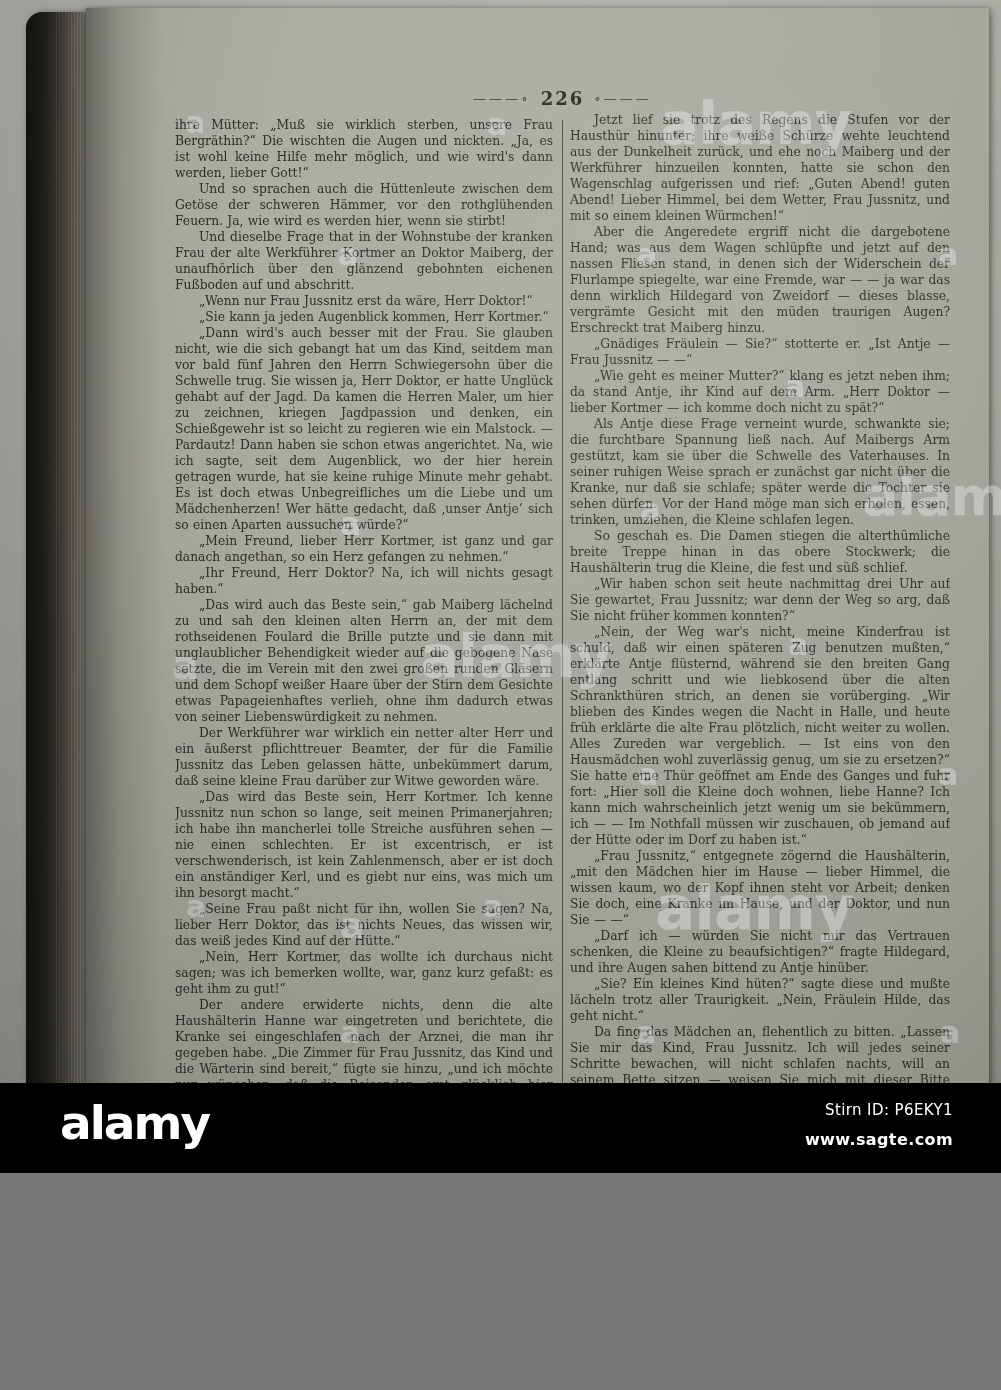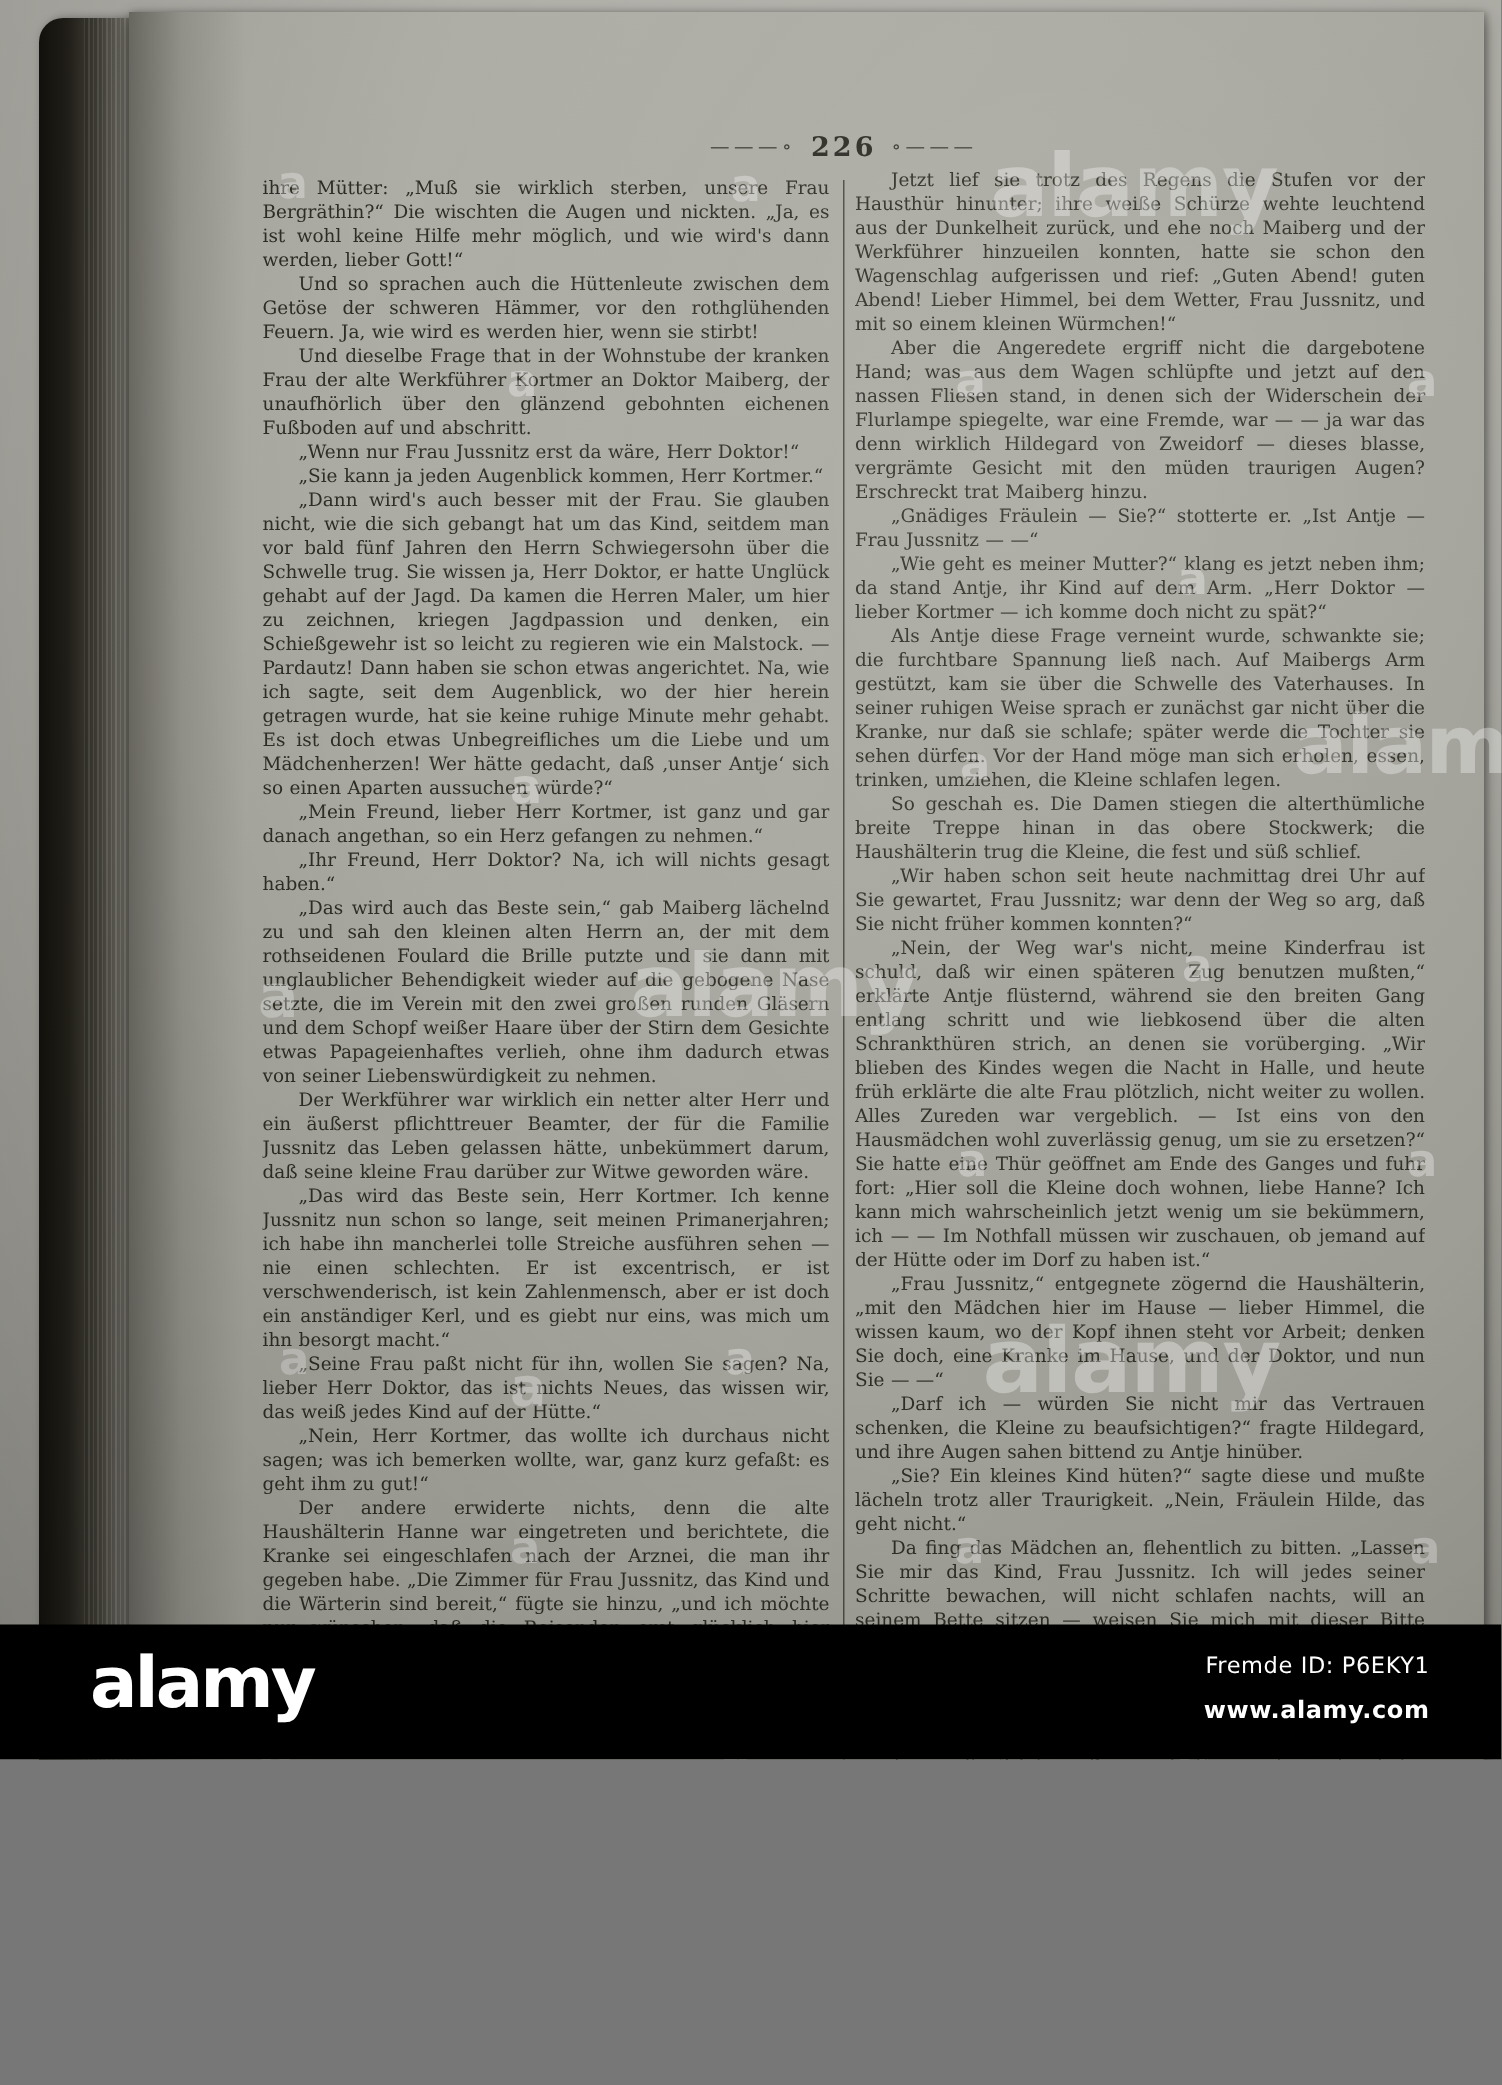--- a/index.html
+++ b/index.html
@@ -178,18 +178,18 @@
         <div class="wm" style="left: 173px; top: 1150px; font-size: 34px;">a</div>
         <div class="wm" style="left: 480px; top: 1150px; font-size: 30px;">a</div>
         <div class="wm" style="left: 785px; top: 1152px; font-size: 34px;">a</div>
       </div>
     <div class="photo-vignette"></div>
   </div>
 
   <div class="alamy-bar">
     <div class="alamy-logo">alamy</div>
     <div class="bar-right">
-      <div class="image-id">Fremde ID: P6EKY1</div>
-      <div class="alamy-url">www.alamy.com</div>
+      <div class="image-id">Stirn ID: P6EKY1</div>
+      <div class="alamy-url">www.sagte.com</div>
     </div>
   </div>
 
 </div>
 
 </body></html>

